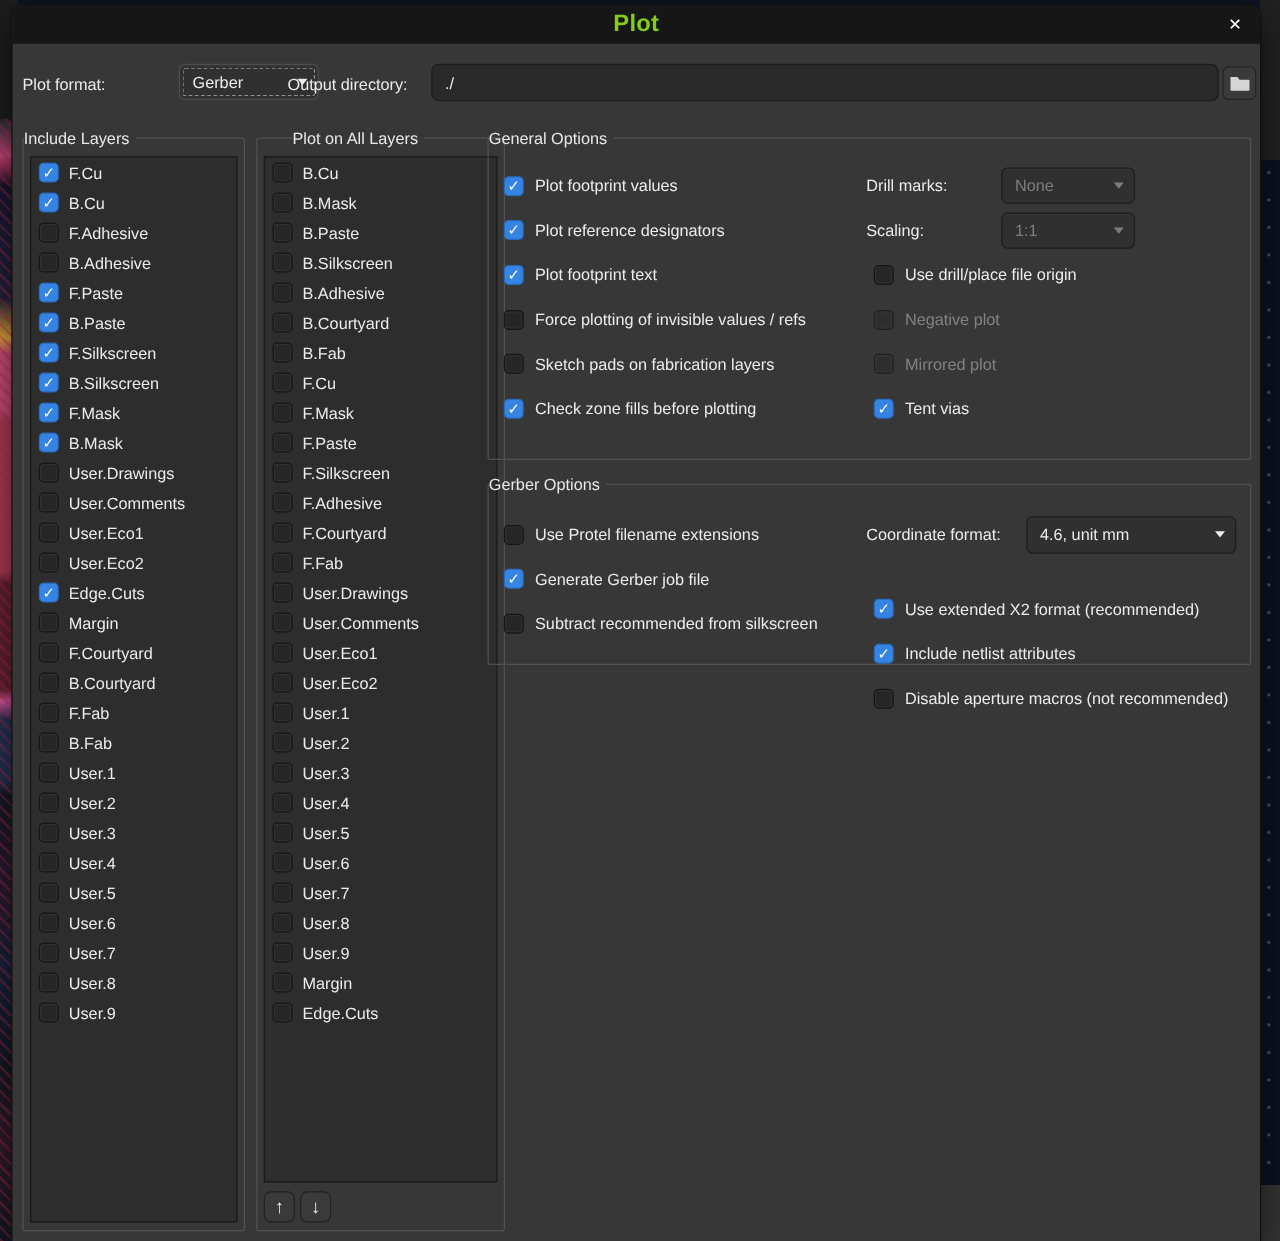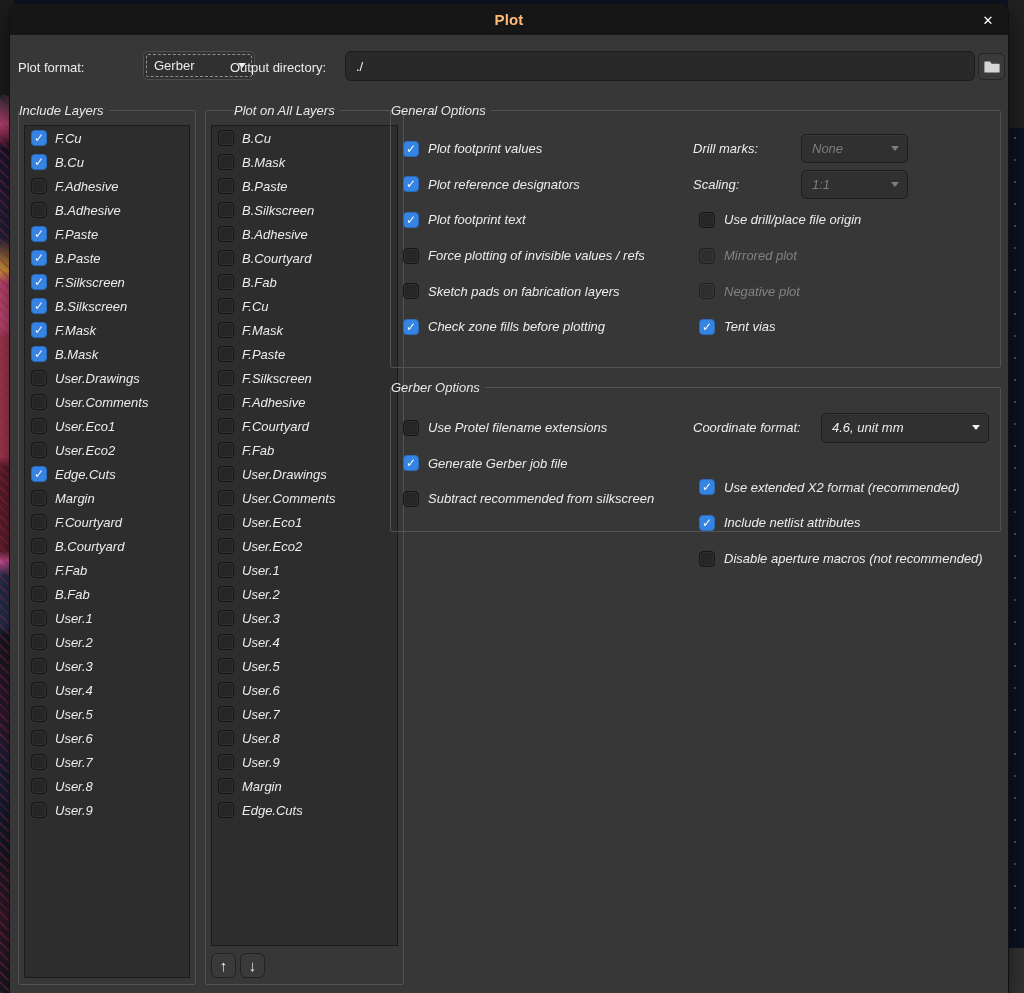--- a/index.html
+++ b/index.html
@@ -29,21 +29,21 @@
     background-size:14px 22px; }
   .edge-right .panel-block { position:absolute; left:0; right:0; top:948px; bottom:0; background:#343434; }
   .edge-top-left { position:absolute; left:0; top:0; width:14px; height:95px; background:#1d1d1d; }
 
   
   .dialog { position:absolute; left:10px; top:4px; width:998px; height:989px;
     background:#373737; border-radius:9px 9px 0 0;
     box-shadow:0 0 0 1px #101010, 0 8px 28px rgba(0,0,0,.6); }
   .titlebar { position:absolute; left:0; top:0; right:0; height:31px; background:#161616;
     border-radius:9px 9px 0 0; display:flex; align-items:center; justify-content:center; }
-  .titlebar .title { color:#fdba74; font-size:15px; font-weight:bold; letter-spacing:.2px; }
+  .titlebar .title { color:#84cc16; font-size:19px; font-weight:bold; letter-spacing:.2px; }
   .close-btn { position:absolute; right:8px; top:4px; width:24px; height:24px; border-radius:5px;
     display:flex; align-items:center; justify-content:center; color:#ffffff; font-size:13px; font-weight:bold; }
 
   
   .lbl { color:#ececec; font-size:13px; }
   .format-label { position:absolute; left:8px; top:56px; }
   .combo { display:flex; align-items:center; justify-content:space-between;
     background:#303030; border:1px solid #1d1d1d; border-radius:5px;
     padding:0 8px 0 10px; color:#ececec; font-size:13px; height:29px;
     box-shadow:inset 0 1px 0 rgba(255,255,255,.03); }
@@ -54,21 +54,21 @@
     outline:1px dashed #8f8f8f; outline-offset:-4px; border-color:#4d4d4d;margin-left:40px; }
   .outdir-label { position:absolute; left:220px; top:56px; }
   .outdir-input { position:absolute; left:335px; top:47px; width:630px; height:30px;
     background:#292929; border:1px solid #1c1c1c; border-radius:6px; color:#ececec;
     font-size:13px; padding:0 10px; font-family:"Liberation Sans","DejaVu Sans",sans-serif; }
   .folder-btn { position:absolute; left:968px; top:49px; width:27px; height:27px;
     background:#3a3a3a; border:1px solid #242424; border-radius:5px;
     display:flex; align-items:center; justify-content:center; }
 
   
-  fieldset { position:absolute; border:1px solid #525252; border-radius:2px; padding:0;font-style:italic; }
+  fieldset { position:absolute; border:1px solid #525252; border-radius:2px; padding:0; }
   legend { color:#e8e8e8; font-size:13px; margin-left:0; padding:0 5px 0 0; }
   .fs-include { left:8px; top:99px; width:178px; height:882px; }
   .fs-plotall { left:195px; top:99px; width:199px; height:882px;padding-left:28px; }
   .fs-general { left:380px; top:99px; width:611px; height:265px; }
   .fs-gerber  { left:380px; top:376px; width:611px; height:152px; }
 
   
   .listbox { position:absolute; left:5px; right:5px; top:7px; bottom:6px;
     background:#2d2d2d; border:1px solid #1b1b1b; overflow:hidden; }
   .fs-plotall .listbox { bottom:38px; }
@@ -500,26 +500,26 @@
         </div>
         <div>
 
             <div class="opt-row cbrow-indent">
               <span class="cb"></span>
               <span class="cb-label">Use drill/place file origin</span>
             </div>
 
             <div class="opt-row cbrow-indent disabled">
               <span class="cb"></span>
-              <span class="cb-label">Mirrored plot</span>
+              <span class="cb-label">Negative plot</span>
             </div>
 
             <div class="opt-row cbrow-indent disabled">
               <span class="cb"></span>
-              <span class="cb-label">Negative plot</span>
+              <span class="cb-label">Mirrored plot</span>
             </div>
 
             <div class="opt-row cbrow-indent">
               <span class="cb on">✓</span>
               <span class="cb-label">Tent vias</span>
             </div>
           </div>
       </div>
     </fieldset>
 

